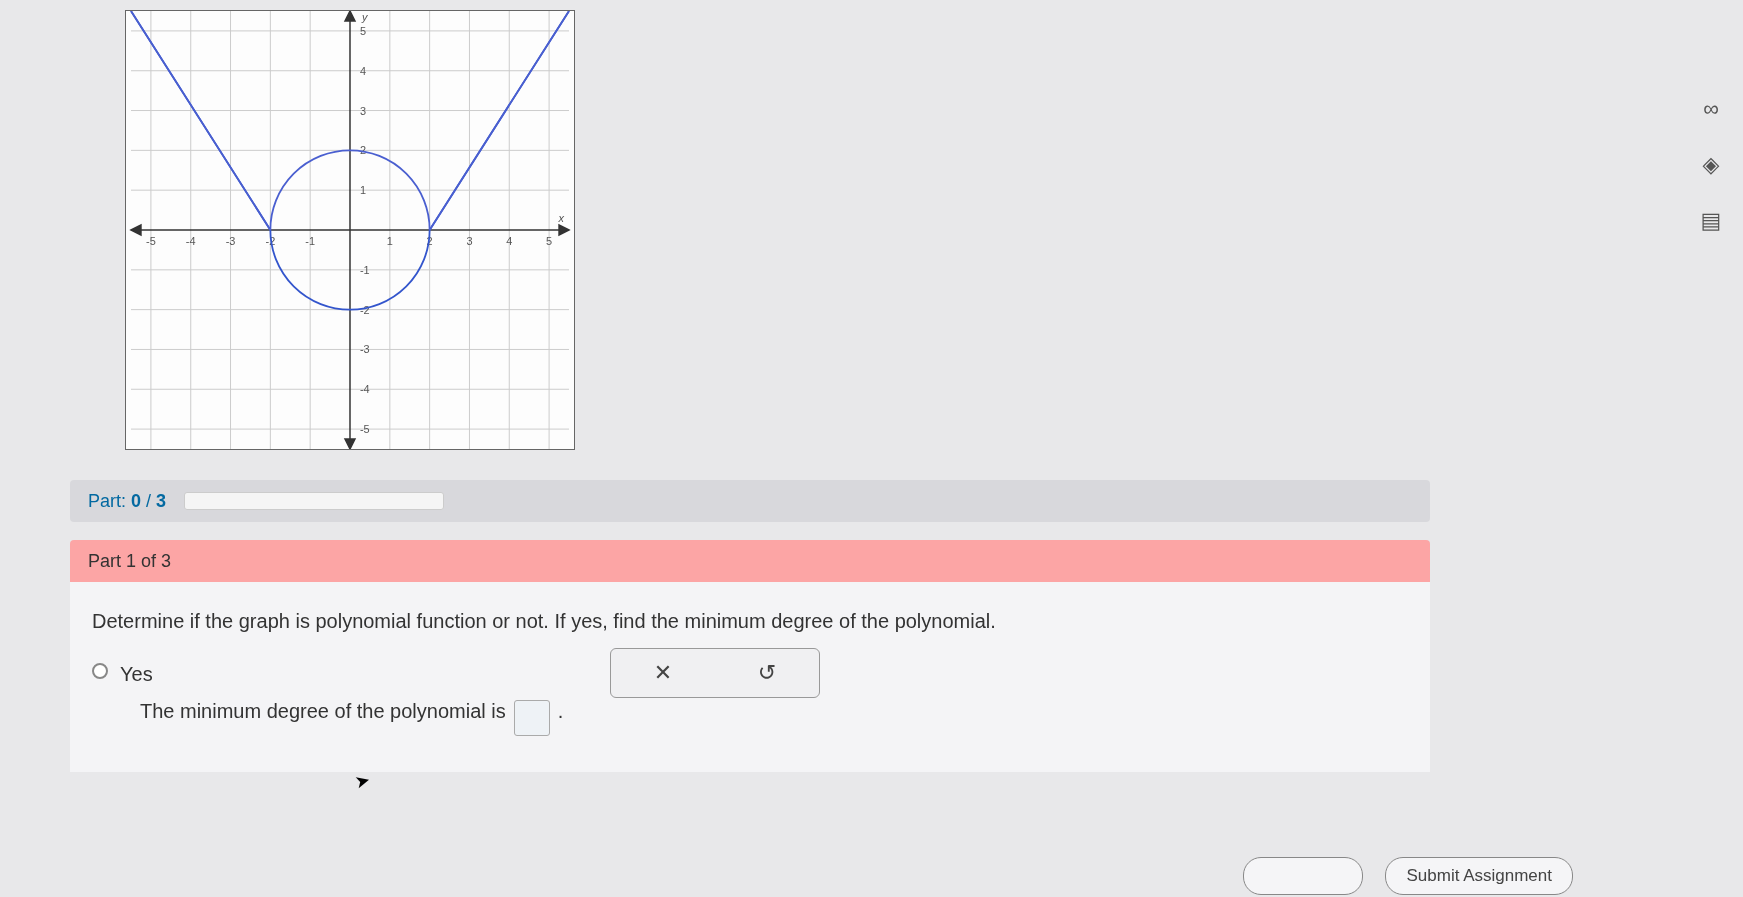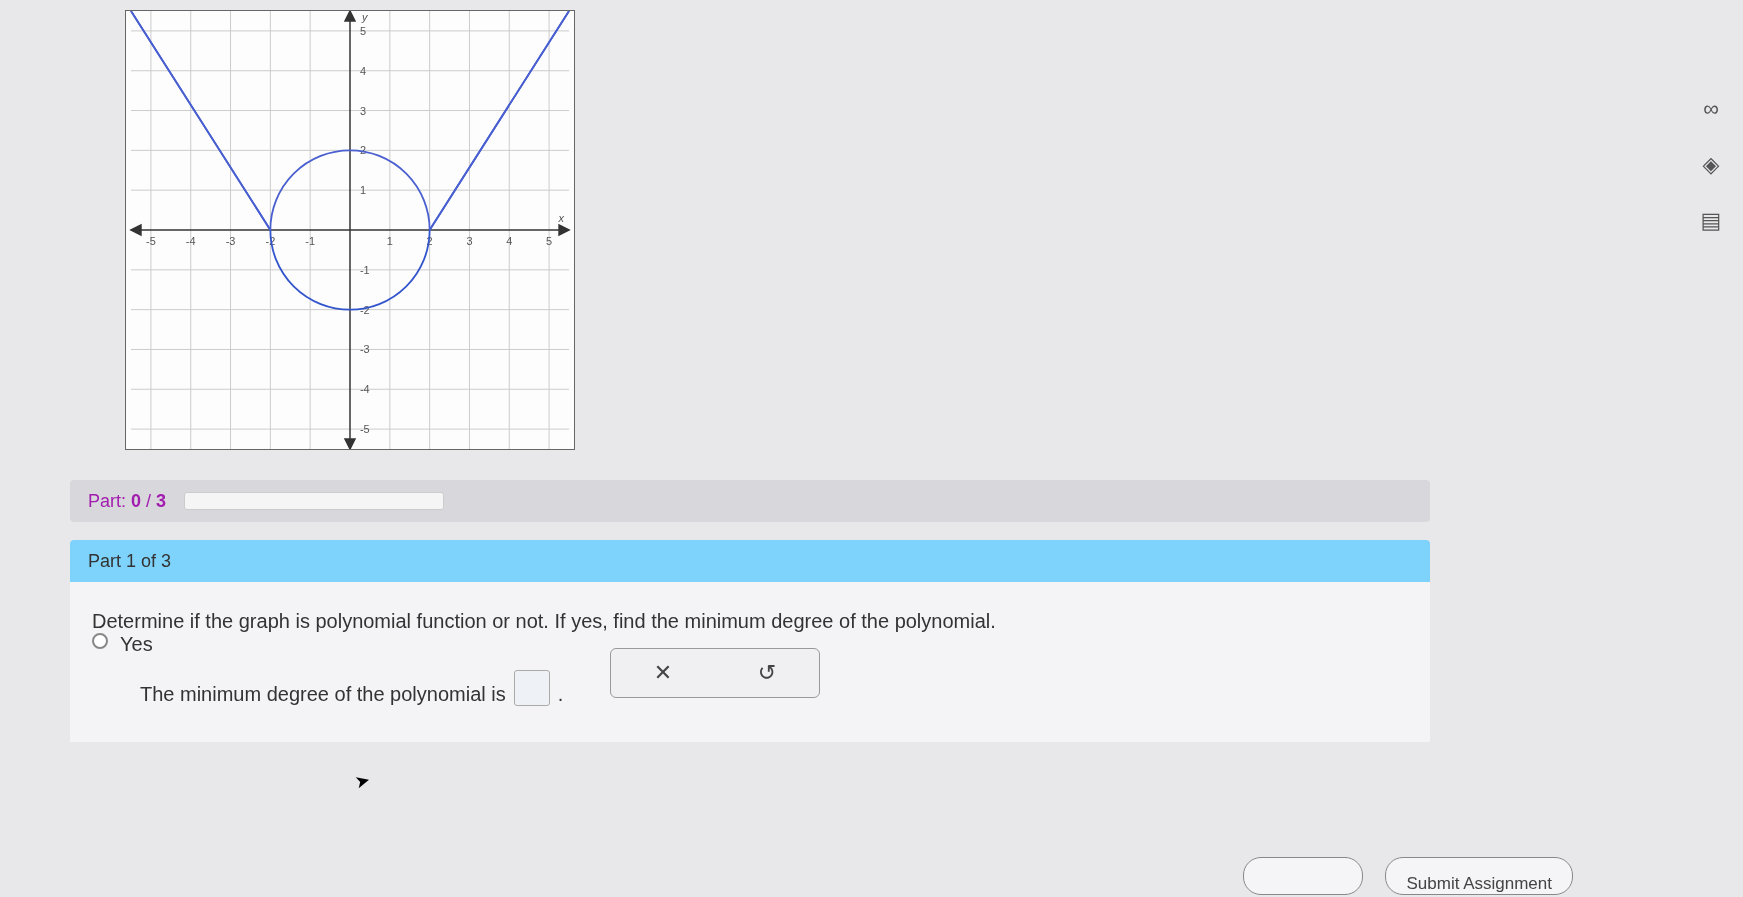--- a/index.html
+++ b/index.html
@@ -38,75 +38,76 @@
       width: 1360px;
       height: 42px;
       background: #d8d8dc;
       border-radius: 4px;
       display: flex;
       align-items: center;
       padding: 0 18px;
     }
     .part-progress-text {
       font-size: 18px;
-      color: #a21caf;
+      color: #0369a1;
     }
     .part-progress-text b { font-weight: bold; }
     .progress-track {
       margin-left: 18px;
       width: 260px;
       height: 18px;
       background: #f5f5f5;
       border-radius: 3px;
       border: 1px solid #ccc;
     }
     .part-header {
       position: absolute;
       left: 70px;
       top: 540px;
       width: 1360px;
       height: 42px;
-      background: #7dd3fc;
+      background: #fca5a5;
       border-radius: 4px 4px 0 0;
       display: flex;
       align-items: center;
       padding: 0 18px;
       font-size: 18px;
       color: #333;
     }
     .part-body {
       position: absolute;
       left: 70px;
       top: 582px;
       width: 1360px;
       background: #f4f4f6;
       padding: 28px 22px 20px 22px;
       font-size: 20px;
       color: #333;
     }
     .question-text {
+      margin-bottom: 30px;
     }
     .option-row {
       display: flex;
       align-items: flex-start;
       margin-bottom: 14px;
     }
     .radio {
       width: 16px;
       height: 16px;
       border: 2px solid #888;
       border-radius: 50%;
       margin-right: 12px;
       background: #fff;
     }
     .sub-option {
       margin-left: 48px;
       margin-bottom: 16px;
       display: flex;
-      align-items: flex-end;
+      align-items: flex-start;
       gap: 8px;
     }
     .degree-input {
       width: 36px;
       height: 36px;
       border: 1px solid #aaa;
       background: #eef2f6;
       border-radius: 3px;
     }
     .feedback-box {
@@ -165,21 +166,21 @@
       right: 170px;
       bottom: 2px;
       height: 38px;
       padding: 0 20px;
       border: 1px solid #888;
       border-radius: 18px;
       background: #f5f5f7;
       font-size: 17px;
       color: #444;
       display: flex;
-      align-items: flex-end;
+      align-items: center;
       cursor: pointer;
     }
     .prev-button {
       position: absolute;
       right: 380px;
       bottom: 2px;
       height: 38px;
       width: 120px;
       border: 1px solid #888;
       border-radius: 18px;

